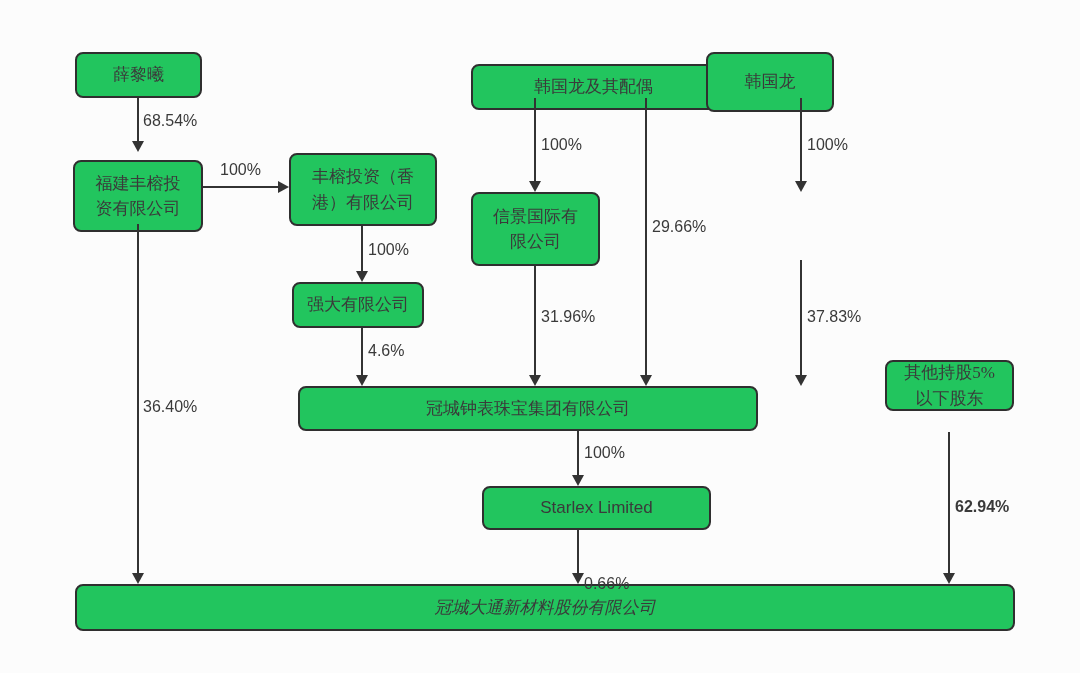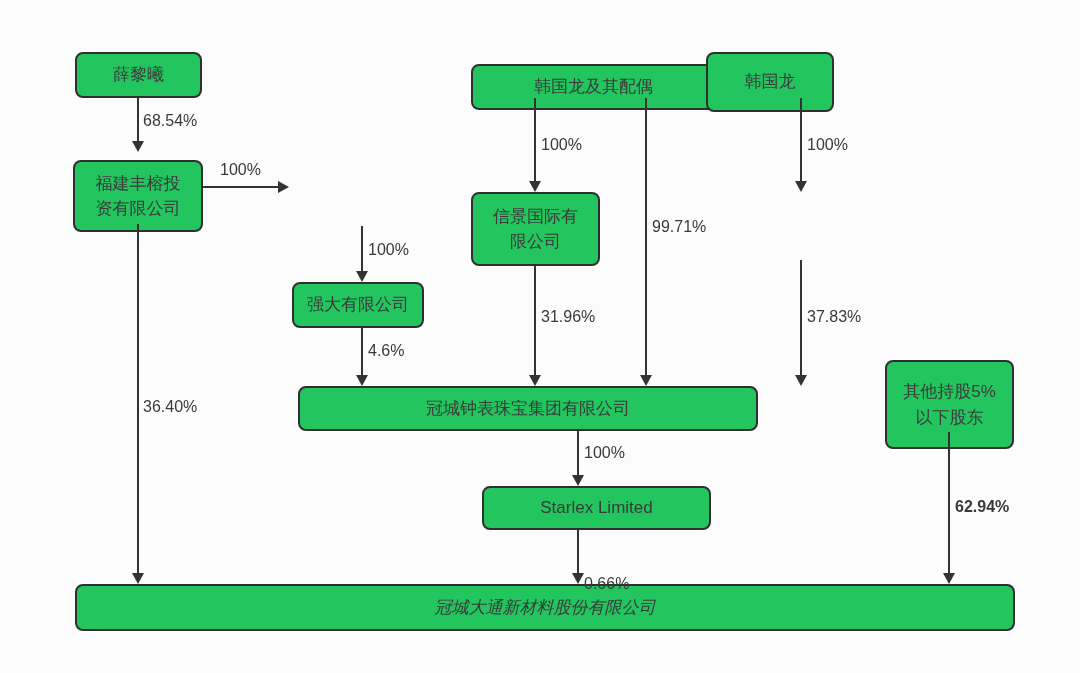--- a/index.html
+++ b/index.html
@@ -54,39 +54,42 @@
 <div class="canvas">
 
   <div class="node" style="left:75px; top:52px; width:127px; height:46px;">
     <span>薛黎曦</span>
   </div>
 
   <div class="node" style="left:73px; top:152px; width:130px; height:72px; padding:12px 16px;margin-top:8px;">
     <span>福建丰榕投资有限公司</span>
   </div>
 
+  <div class="node" style="left:289px; top:153px; width:148px; height:73px; padding:0 15px;">
+    <span>丰榕投资（香港）有限公司</span>
+  </div>
 
   <div class="node" style="left:292px; top:282px; width:132px; height:46px;">
     <span>强大有限公司</span>
   </div>
 
   <div class="node" style="left:471px; top:52px; width:245px; height:46px;margin-top:12px;">
     <span>韩国龙及其配偶</span>
   </div>
 
   <div class="node" style="left:706px; top:52px; width:128px; height:60px;">
     <span>韩国龙</span>
   </div>
 
   <div class="node" style="left:471px; top:192px; width:129px; height:74px; padding:0 15px;justify-content:center;">
     <span>信景国际有限公司</span>
   </div>
 
 
-  <div class="node" style="left:885px; top:360px; width:129px; height:89px; padding:0 14px;">
+  <div class="node" style="left:885px; top:360px; width:129px; height:51px; padding:0 14px;font-family:Liberation Serif, serif;">
     <span>其他持股5%以下股东</span>
   </div>
 
   <div class="node" style="left:298px; top:386px; width:460px; height:45px;">
     <span>冠城钟表珠宝集团有限公司</span>
   </div>
 
   <div class="node" style="left:464px; top:486px; width:229px; height:44px;margin-left:18px;">
     <span>Starlex Limited</span>
   </div>
@@ -133,21 +136,21 @@
 
   <div>
     <div class="vline" style="left:534px; top:266px; height:109px;"></div>
     <div class="arr-down" style="left:529px; top:375px;"></div>
     <span class="pct" style="left:541px; top:308px;">31.96%</span>
   </div>
 
   <div>
     <div class="vline" style="left:645px; top:98px; height:277px;"></div>
     <div class="arr-down" style="left:640px; top:375px;"></div>
-    <span class="pct" style="left:652px; top:218px;">99.71%</span>
+    <span class="pct" style="left:652px; top:218px;">29.66%</span>
   </div>
 
   <div>
     <div class="vline" style="left:800px; top:98px; height:83px;"></div>
     <div class="arr-down" style="left:795px; top:181px;"></div>
     <span class="pct" style="left:807px; top:136px;">100%</span>
   </div>
 
   <div>
     <div class="vline" style="left:800px; top:260px; height:115px;"></div>

